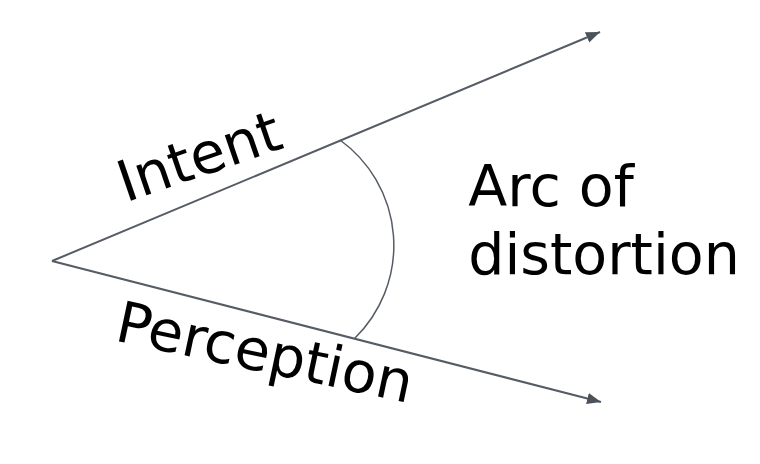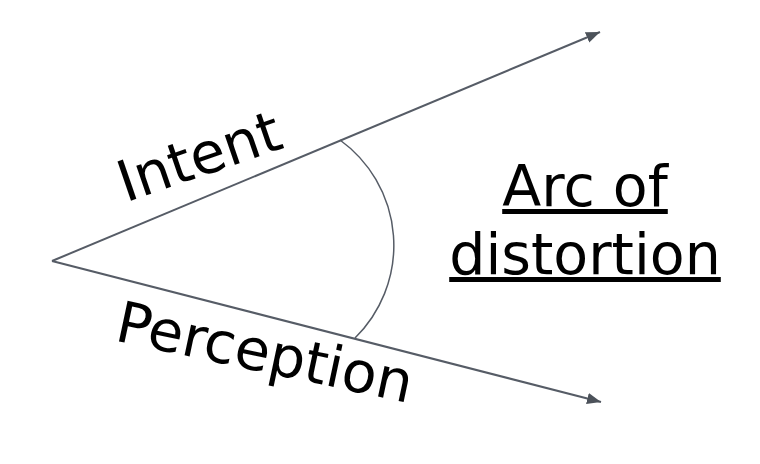--- a/index.html
+++ b/index.html
@@ -38,24 +38,23 @@
     transform: translate(-50%, -50%) rotate(-19deg);
     white-space: nowrap;
   }
   .label-perception {
     left: 265px;
     top: 352px;
     transform: translate(-50%, -50%) rotate(12deg);
     white-space: nowrap;
   }
   .label-arc {
-    left: 585px;
+    left: 604px;
     top: 220px;
-    text-align: center;
-    text-decoration: underline;
+    text-align: left;
   }
 </style>
 </head>
 <body>
 
 <div class="stage">
 
   <svg class="diagram-svg" viewBox="0 0 760 464" xmlns="http://www.w3.org/2000/svg">
     <defs>
       <marker id="arrowhead" viewBox="0 0 10 10" refX="10" refY="5" markerWidth="7" markerHeight="7" orient="auto-start-reverse">

